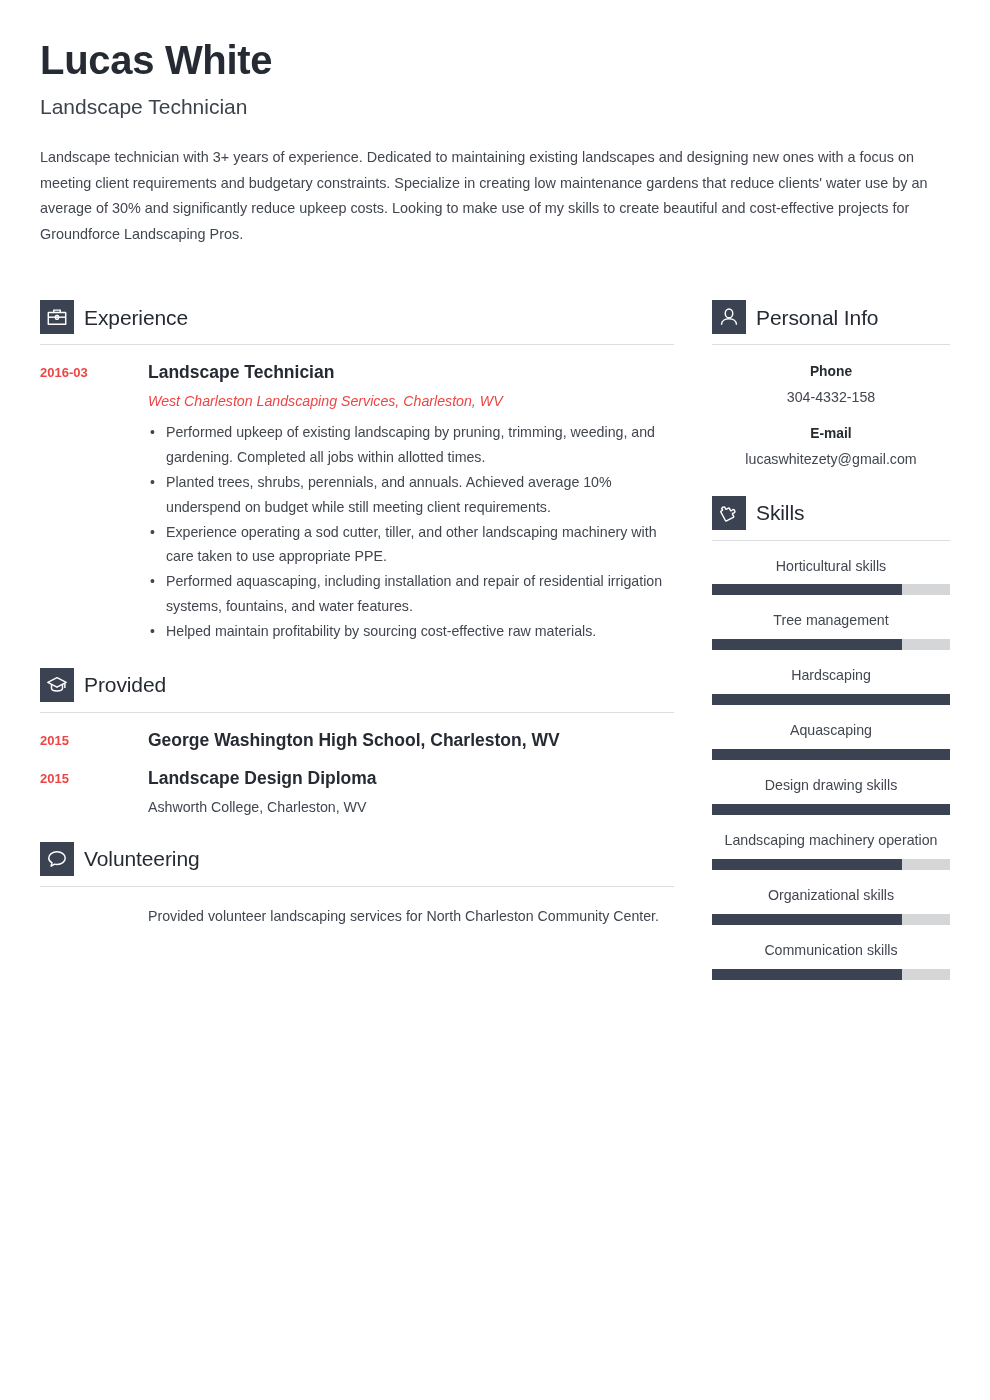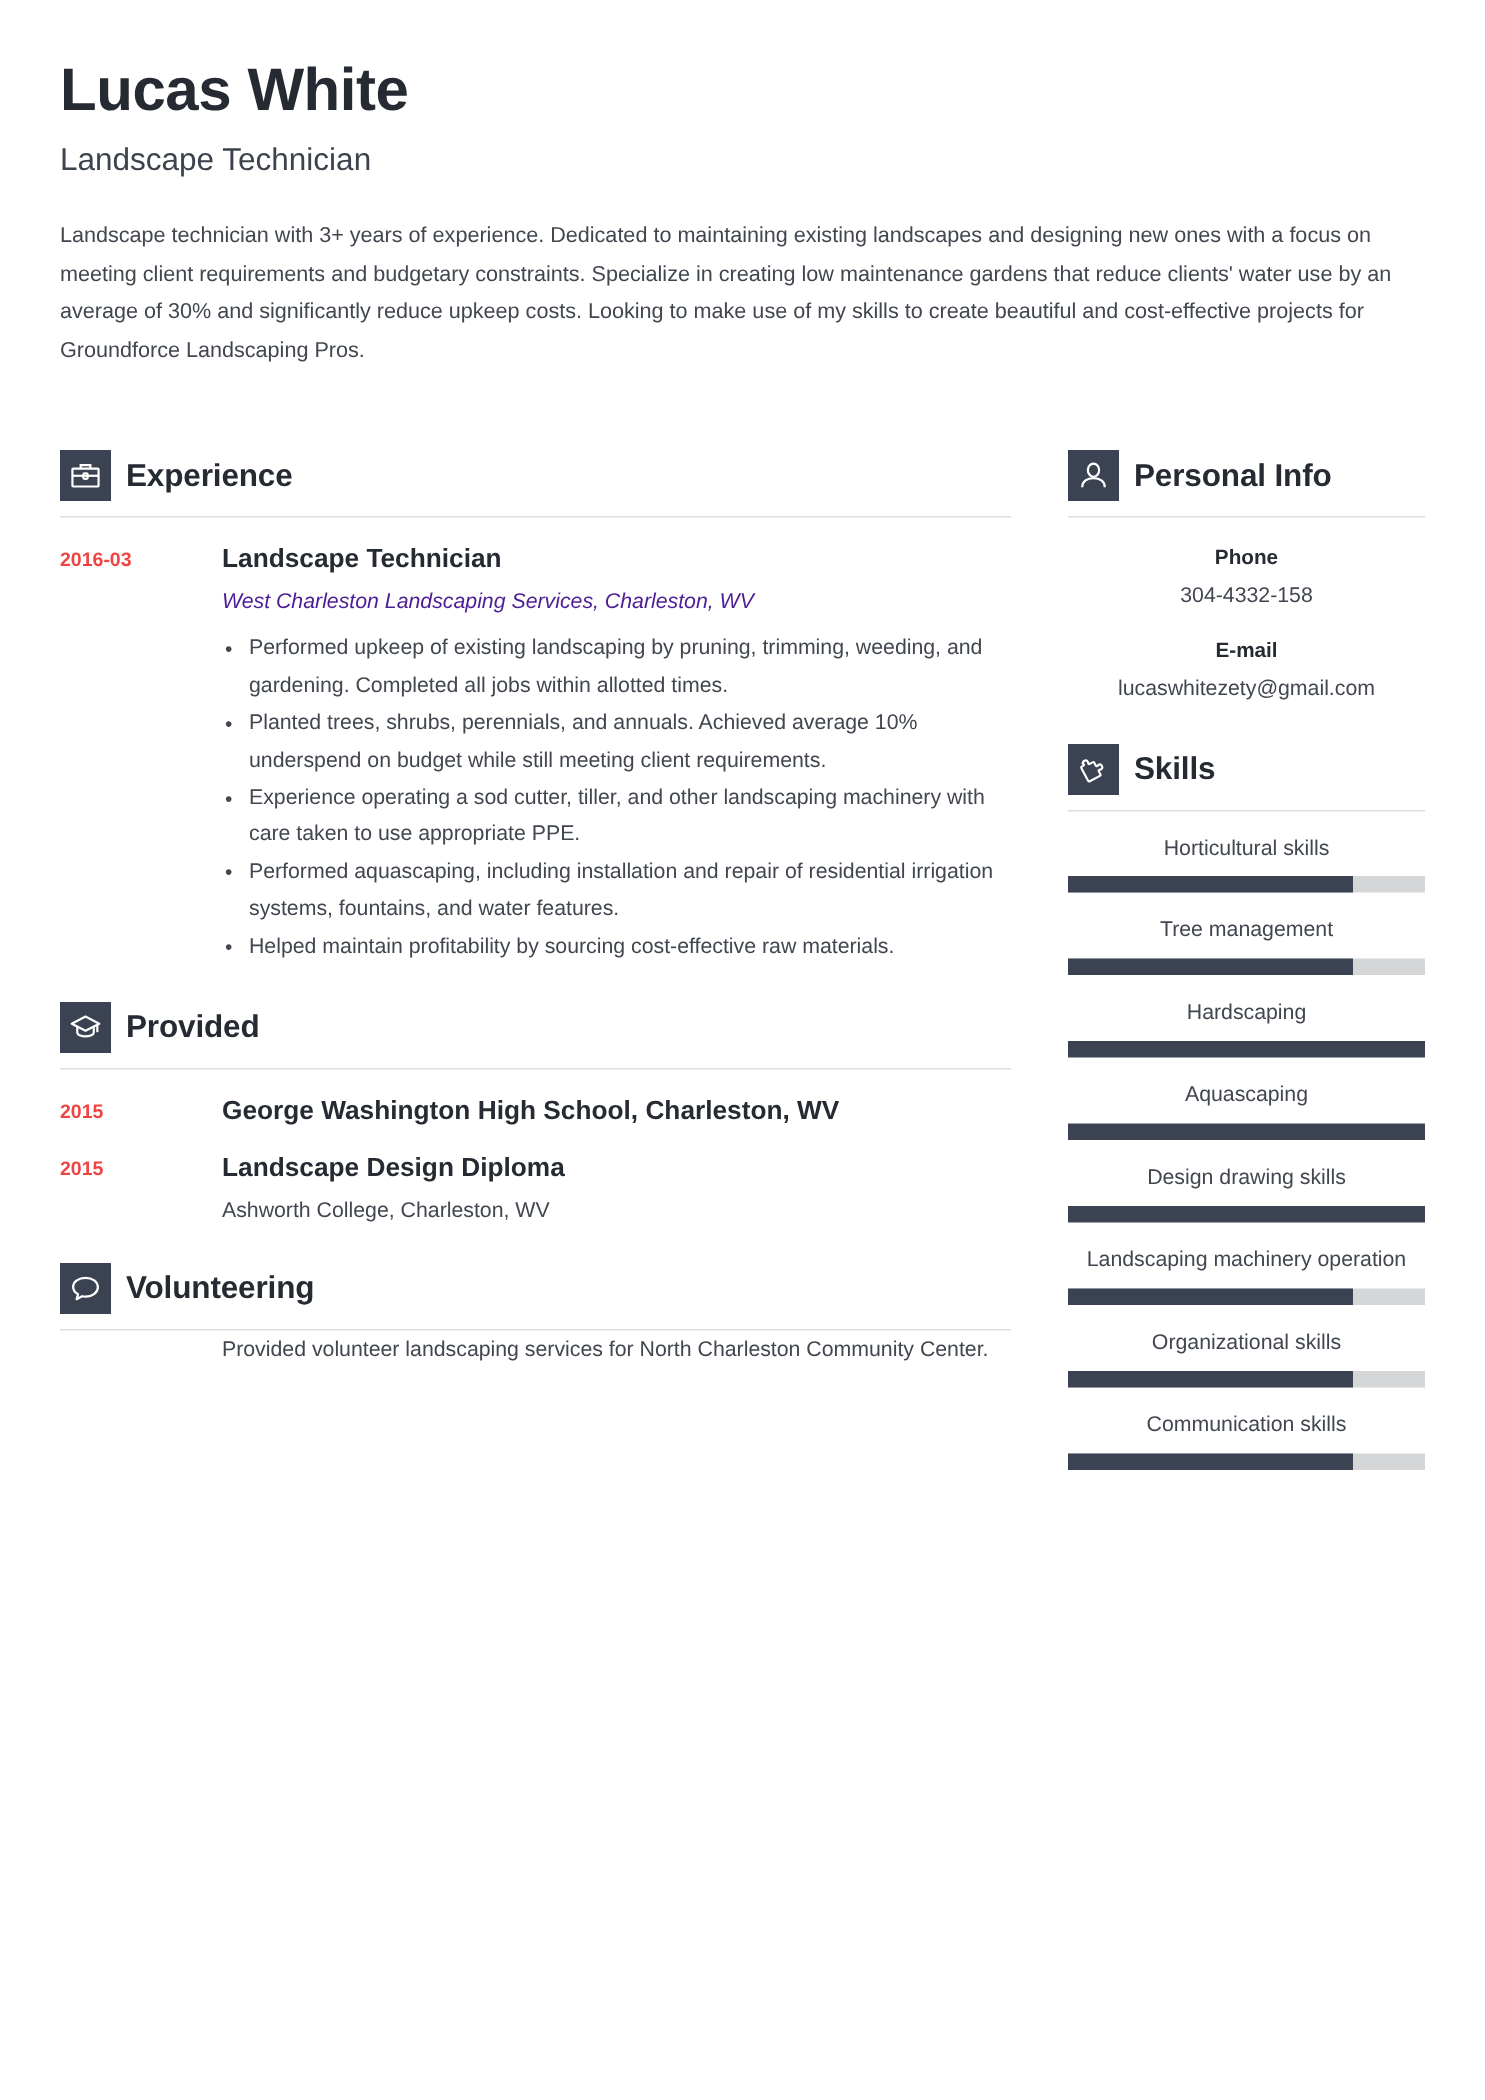--- a/index.html
+++ b/index.html
@@ -48,62 +48,62 @@
   .sec { margin-bottom: 0; }
   .sec-head { display: flex; align-items: center; gap: 10px; }
   .sec-icon {
     width: 34px; height: 34px; flex: 0 0 34px;
     background: #3b4252;
     display: flex; align-items: center; justify-content: center;
   }
   .sec-icon svg { display: block; }
   .sec-title {
     font-size: 21px;
-    font-weight: bold;
+    font-weight: normal;
     color: #262b33;
     line-height: 1.1;
     letter-spacing: -0.1px;
   }
   .sec-rule { height: 1px; background: #dcdde0; margin-top: 10px; }
 
   
   .entry { display: flex; margin-top: 17px; }
   .entry-date {
     width: 108px; flex: 0 0 108px;
     font-size: 13px; font-weight: bold; color: #ef4444;
     padding-top: 3px; line-height: 1.3;
   }
   .entry-body { flex: 1; }
   .entry-role {
     font-size: 17.5px; font-weight: bold; color: #262b33;
     line-height: 1.25; margin: 0;
   }
   .entry-org {
-    font-size: 14.2px; font-style: italic; color: #4c1d95;
+    font-size: 14.2px; font-style: italic; color: #ef4444;
     line-height: 1.5; margin: 7px 0 0 0;
   }
   .entry-sub {
     font-size: 14.2px; color: #41464f; line-height: 1.6; margin: 6px 0 0 0;
   }
   .bullets { list-style: none; margin: 8px 0 0 0; padding: 0; }
   .bullets li {
     position: relative;
     padding-left: 18px;
     font-size: 14.2px;
     line-height: 24.8px;
     color: #41464f;
     margin-bottom: 0;
   }
   .bullets li::before {
     content: "\2022";
     position: absolute; left: 2px; top: 0;
     color: #41464f; font-size: 14px;
   }
   .plain-block {
-    display: flex; margin-top: 1px;
+    display: flex; margin-top: 17px;
   }
   .plain-block .spacer { width: 108px; flex: 0 0 108px; }
   .plain-text {
     font-size: 14.2px; line-height: 24.8px; color: #41464f; margin: 0;
   }
   .sec-gap-exp { margin-top: 22px; }
   .sec-gap { margin-top: 24px; }
   .sec-gap-sm { margin-top: 23px; }
 
   

